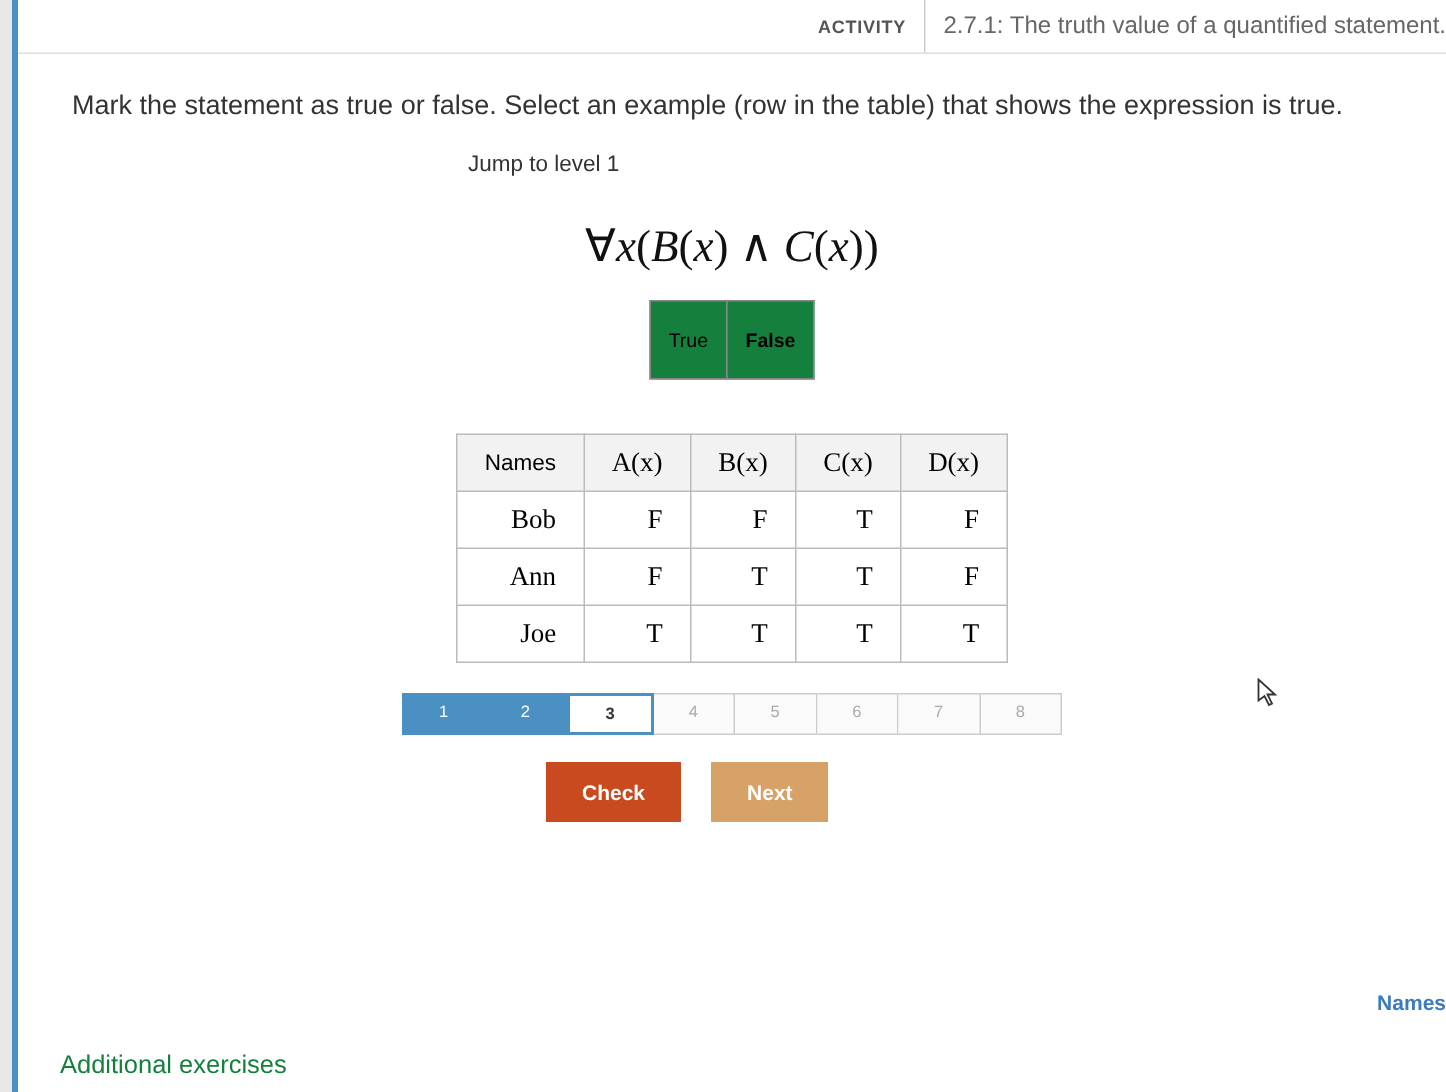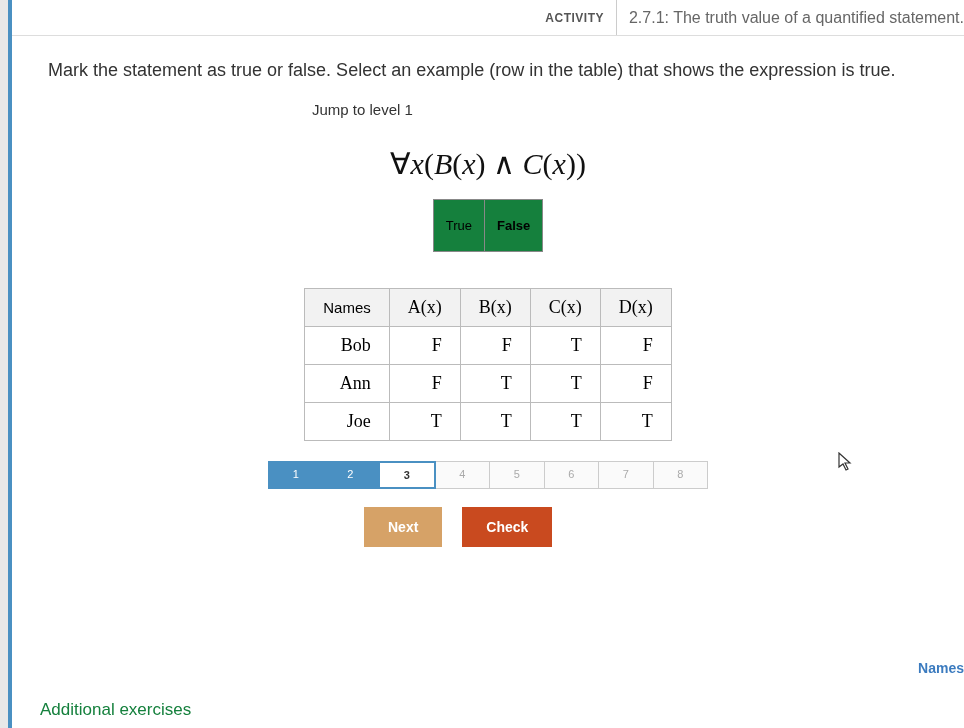--- a/index.html
+++ b/index.html
@@ -226,22 +226,22 @@
         <div class="level-cell done">2</div>
         <div class="level-cell current">3</div>
         <div class="level-cell ">4</div>
         <div class="level-cell ">5</div>
         <div class="level-cell ">6</div>
         <div class="level-cell ">7</div>
         <div class="level-cell ">8</div>
       </div>
 
     <div class="action-row">
+      <button class="btn btn-check">Check</button>
       <button class="btn btn-next">Next</button>
-      <button class="btn btn-check">Check</button>
     </div>
   </div>
 
   <div class="feed-link">Names</div>
   <div class="additional">Additional exercises</div>
   <div class="cursor">
     <svg width="16" height="20" viewBox="0 0 16 20">
         <path d="M1 1 L1 15 L5 12 L8 18 L10 17 L7 11 L12 11 Z" fill="none" stroke="#333" stroke-width="1.2"></path>
       </svg>
   </div>

